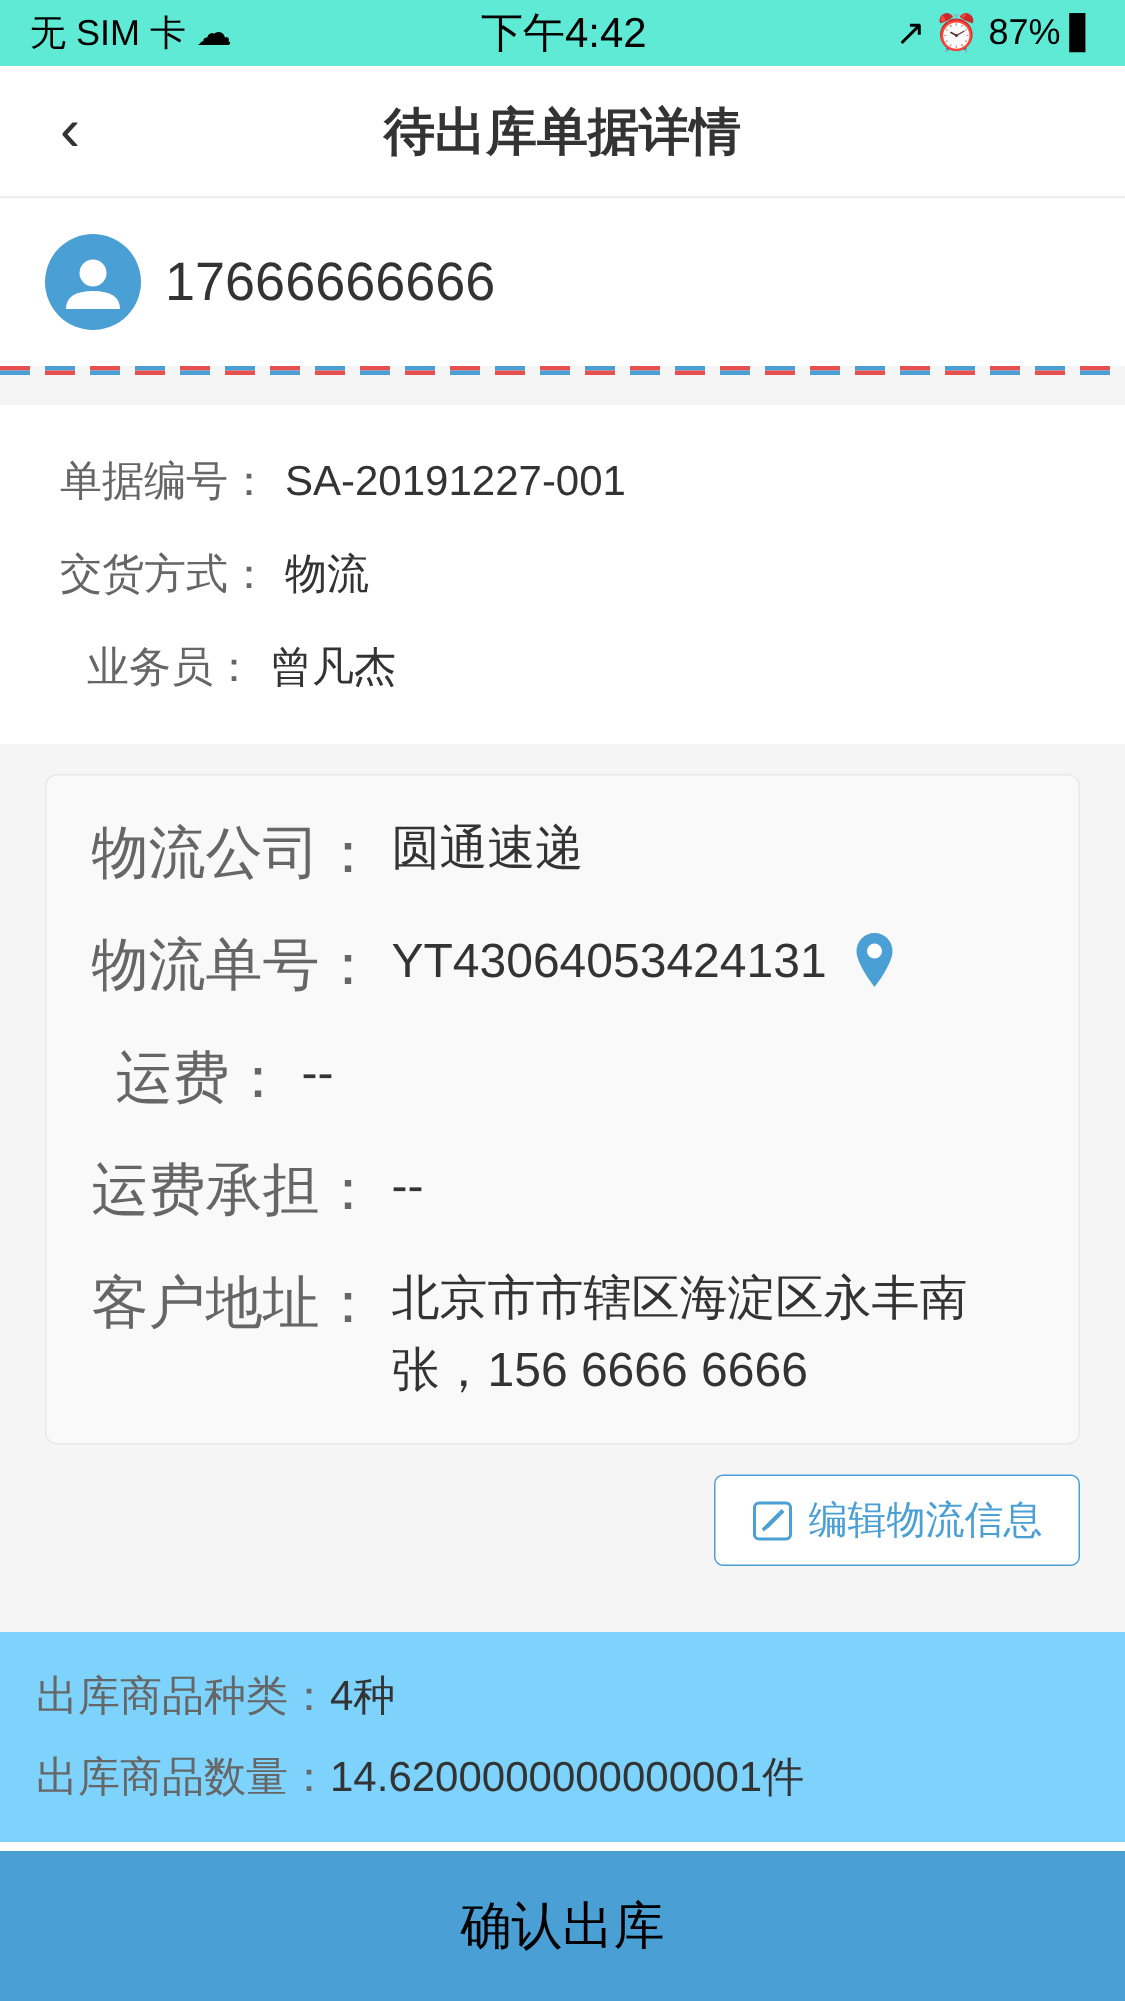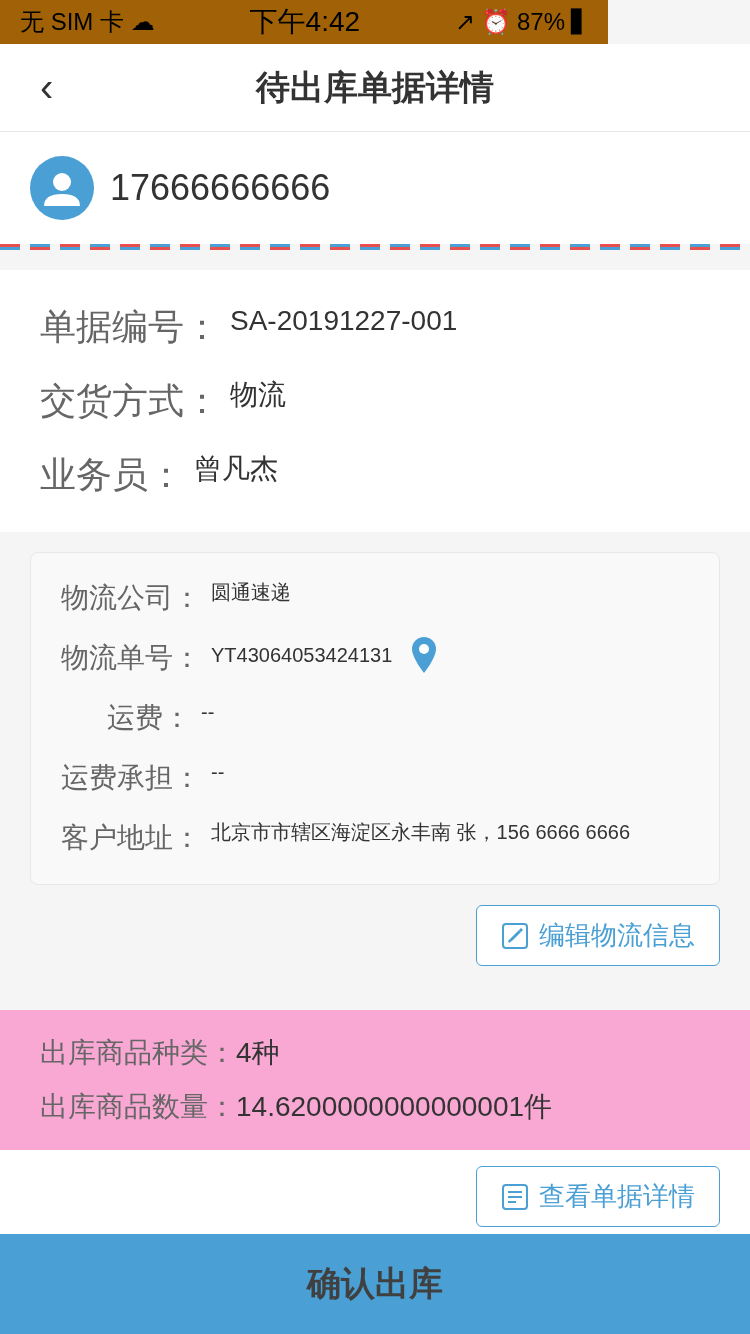--- a/index.html
+++ b/index.html
@@ -9,23 +9,23 @@
       min-height: 1334px;
       background: #f5f5f5;
       font-family: -apple-system, "PingFang SC", "Helvetica Neue", Arial, sans-serif;
       font-size: 28px;
       color: #333;
       position: relative;
     }
 
     
     .status-bar {
-      width: 608px;
+      width: 750px;
       height: 44px;
-      background: #a16207;
+      background: #5eead4;
       display: flex;
       align-items: center;
       justify-content: space-between;
       padding: 0 20px;
       font-size: 24px;
       color: #000;
     }
     .status-left { display: flex; align-items: center; gap: 8px; }
     .status-center { font-size: 28px; font-weight: 500; }
     .status-right { display: flex; align-items: center; gap: 6px; font-size: 24px; }
@@ -131,21 +131,21 @@
     }
     .info-row {
       display: flex;
       align-items: flex-start;
       margin-bottom: 20px;
       line-height: 1.5;
     }
     .info-row:last-child { margin-bottom: 0; }
     .info-label {
       color: #666;
-      font-size: 36px;
+      font-size: 28px;
       min-width: 130px;
       text-align: right;
       flex-shrink: 0;
     }
     .info-value {
       color: #333;
       font-size: 28px;
       margin-left: 10px;
       flex: 1;
     }
@@ -160,28 +160,28 @@
     }
     .logistics-row {
       display: flex;
       align-items: flex-start;
       margin-bottom: 18px;
       line-height: 1.5;
     }
     .logistics-row:last-child { margin-bottom: 1px; }
     .logistics-label {
       color: #666;
-      font-size: 28px;
+      font-size: 38px;
       min-width: 130px;
       text-align: right;
       flex-shrink: 0;
     }
     .logistics-value {
       color: #333;
-      font-size: 20px;
+      font-size: 32px;
       margin-left: 10px;
       flex: 1;
       display: flex;
       align-items: center;
       gap: 14px;
     }
     .location-icon {
       width: 36px;
       height: 36px;
       display: inline-flex;
@@ -204,22 +204,22 @@
       font-size: 26px;
       display: flex;
       align-items: center;
       gap: 10px;
       background: #fff;
       cursor: pointer;
     }
 
     
     .goods-section {
-      background: #f9a8d4;
-      padding: 24px 40px;
+      background: #7dd3fc;
+      padding: 24px 24px;
       margin-top: 0;
     }
     .goods-row {
       display: flex;
       align-items: center;
       margin-bottom: 16px;
     }
     .goods-row:last-child { margin-bottom: 0; }
     .goods-label {
       color: #666;
@@ -266,23 +266,23 @@
       left: 0;
       width: 750px;
       background: #4a9fd4;
       height: 100px;
       display: flex;
       align-items: center;
       justify-content: center;
       cursor: pointer;
     }
     .bottom-bar-label {
-      color: #404040;
+      color: #000000;
       font-size: 34px;
-      font-weight: 700;
+      font-weight: 400;
     }
 
     
     .content {
       padding-bottom: 100px;
     }
   </style>
 </head>
 <body>
 

